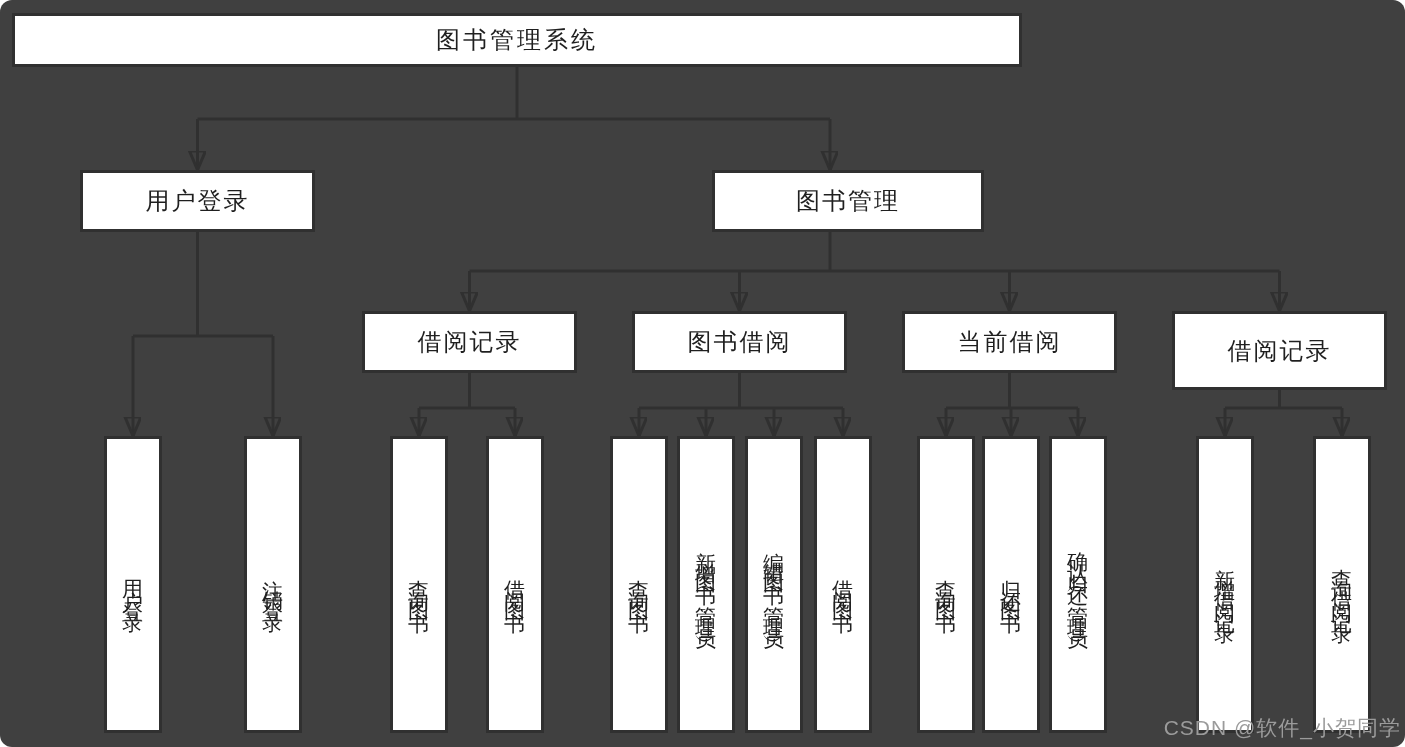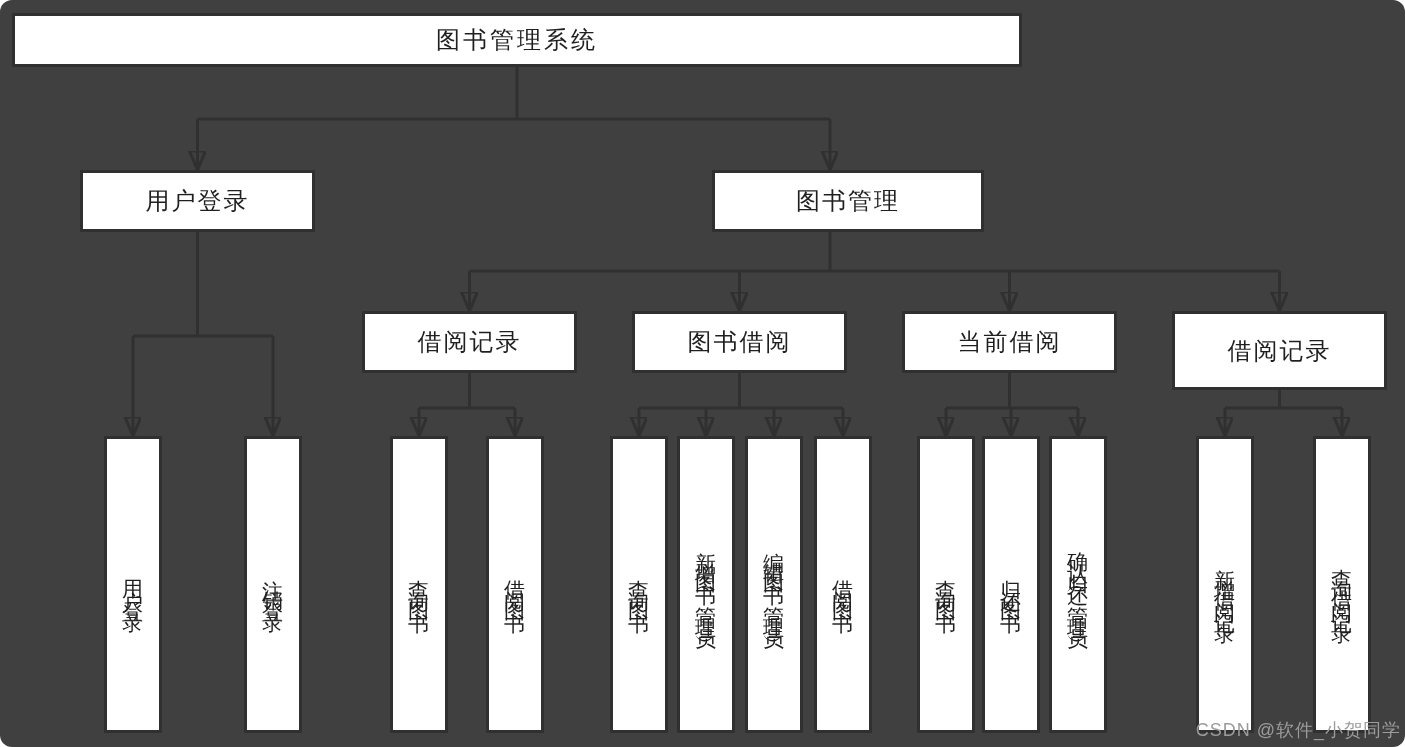--- a/index.html
+++ b/index.html
@@ -35,21 +35,21 @@
     writing-mode:vertical-rl;
     text-orientation:mixed;
     font-size:21px;
     letter-spacing:11px;
     white-space:normal;
     line-height:1;
   }
   .watermark{
     position:absolute;
     right:4px;bottom:5px;
-    font-size:18px;
+    font-size:21px;
     color:var(--wm);
     letter-spacing:1px;
     z-index:2;
   }
 </style>
 </head>
 <body>
 
 <div class="canvas">
 

